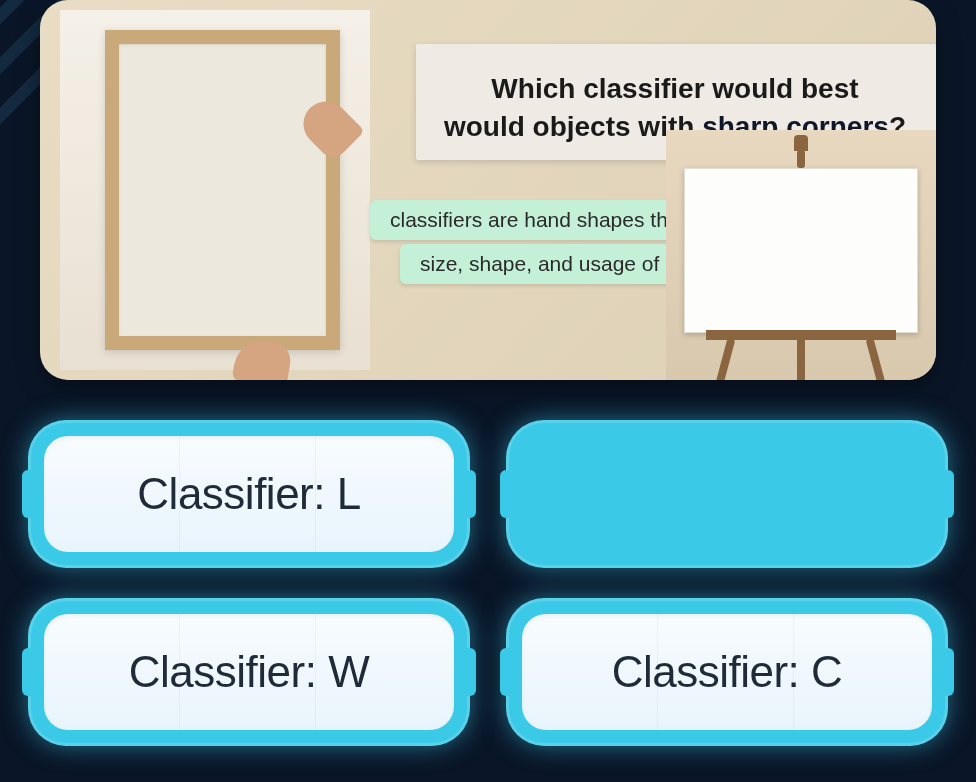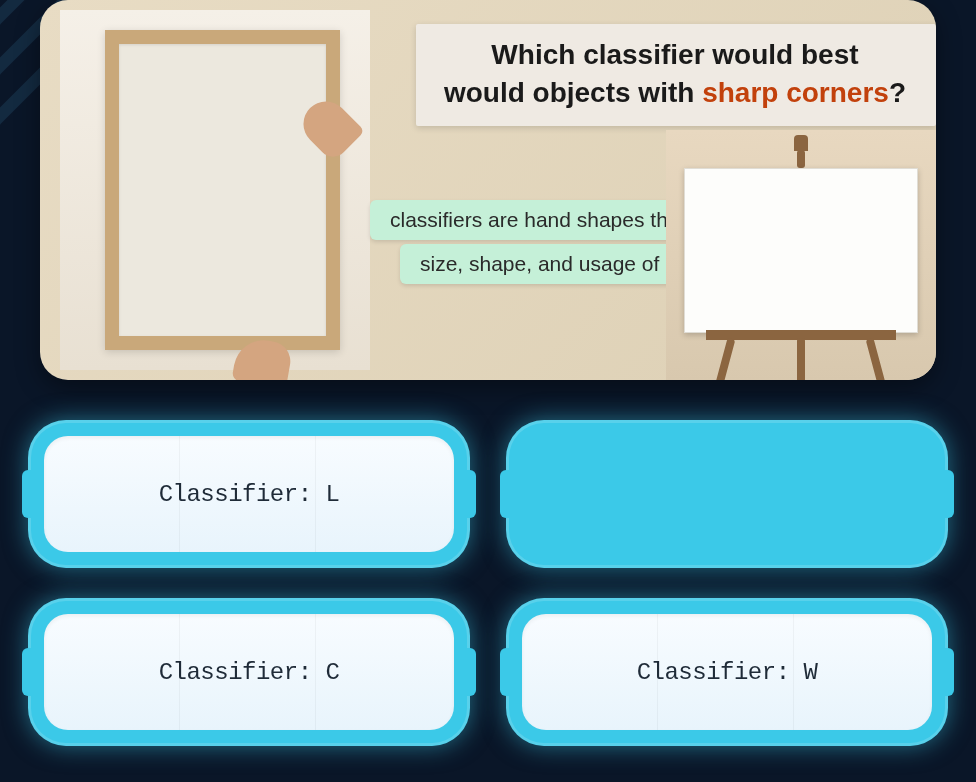--- a/index.html
+++ b/index.html
@@ -76,36 +76,36 @@
     width: 50px;
     height: 40px;
     background: #d4a580;
     border-radius: 20px 20px 8px 8px;
   }
   .hand1 { top: 90px; left: 247px; transform: rotate(-45deg); width: 45px; height: 55px; border-radius: 30px 30px 8px 20px;}
   .hand2 { top: 330px; left: 175px; width: 55px; height: 45px; border-radius: 30px 20px 8px 8px; transform: rotate(10deg);}
   
   .question-banner {
     position: absolute;
-    top: 24px;
+    top: 44px;
     right: 0px;
     background: #efeae3;
-    padding: 12px 30px 14px 28px;
+    padding: 26px 30px 14px 28px;
     border-radius: 2px;
     box-shadow: 0 2px 6px rgba(0,0,0,0.15);
   }
   .question-line {
     font-size: 28px;
     font-weight: 700;
     color: #1a1a1a;
     text-align: center;
     line-height: 1.35;
     font-family: "Comic Sans MS", "Marker Felt", sans-serif;
   }
-  .highlight { color: #c2410c; }
+  .highlight { color: #0f172a; }
   
   .hint-box {
     position: absolute;
     top: 200px;
     left: 330px;
     background: #c5f0d8;
     border-radius: 6px;
     padding: 8px 20px;
     box-shadow: 0 2px 4px rgba(0,0,0,0.12);
   }
@@ -212,25 +212,24 @@
     position: absolute;
     width: 20px;
     height: 48px;
     background: #3bc9e8;
     top: 50%;
     transform: translateY(-50%);
   }
   .notch-l { left: -6px; border-radius: 6px 0 0 6px; }
   .notch-r { right: -6px; border-radius: 0 6px 6px 0; }
   .answer-text {
-    font-size: 24px;
+    font-size: 44px;
     font-weight: 500;
     color: #1f2b38;
     letter-spacing: -0.5px;
-    font-family: Liberation Mono, monospace;
   }
 </style>
 </head>
 <body>
 
 <div class="bg-lines">
   <div class="bg-line3"></div>
 </div>
 
 <div class="card">
@@ -275,23 +274,23 @@
     </div>
   </div>
   <div class="answer-btn">
     <div class="notch notch-l"></div>
     <div class="notch notch-r"></div>
   </div>
   <div class="answer-btn">
     <div class="notch notch-l"></div>
     <div class="notch notch-r"></div>
     <div class="answer-inner">
+      <span class="answer-text">Classifier: W</span>
+    </div>
+  </div>
+  <div class="answer-btn">
+    <div class="notch notch-l"></div>
+    <div class="notch notch-r"></div>
+    <div class="answer-inner">
       <span class="answer-text">Classifier: C</span>
     </div>
   </div>
-  <div class="answer-btn">
-    <div class="notch notch-l"></div>
-    <div class="notch notch-r"></div>
-    <div class="answer-inner">
-      <span class="answer-text">Classifier: W</span>
-    </div>
-  </div>
 </div>
 
 </body></html>

